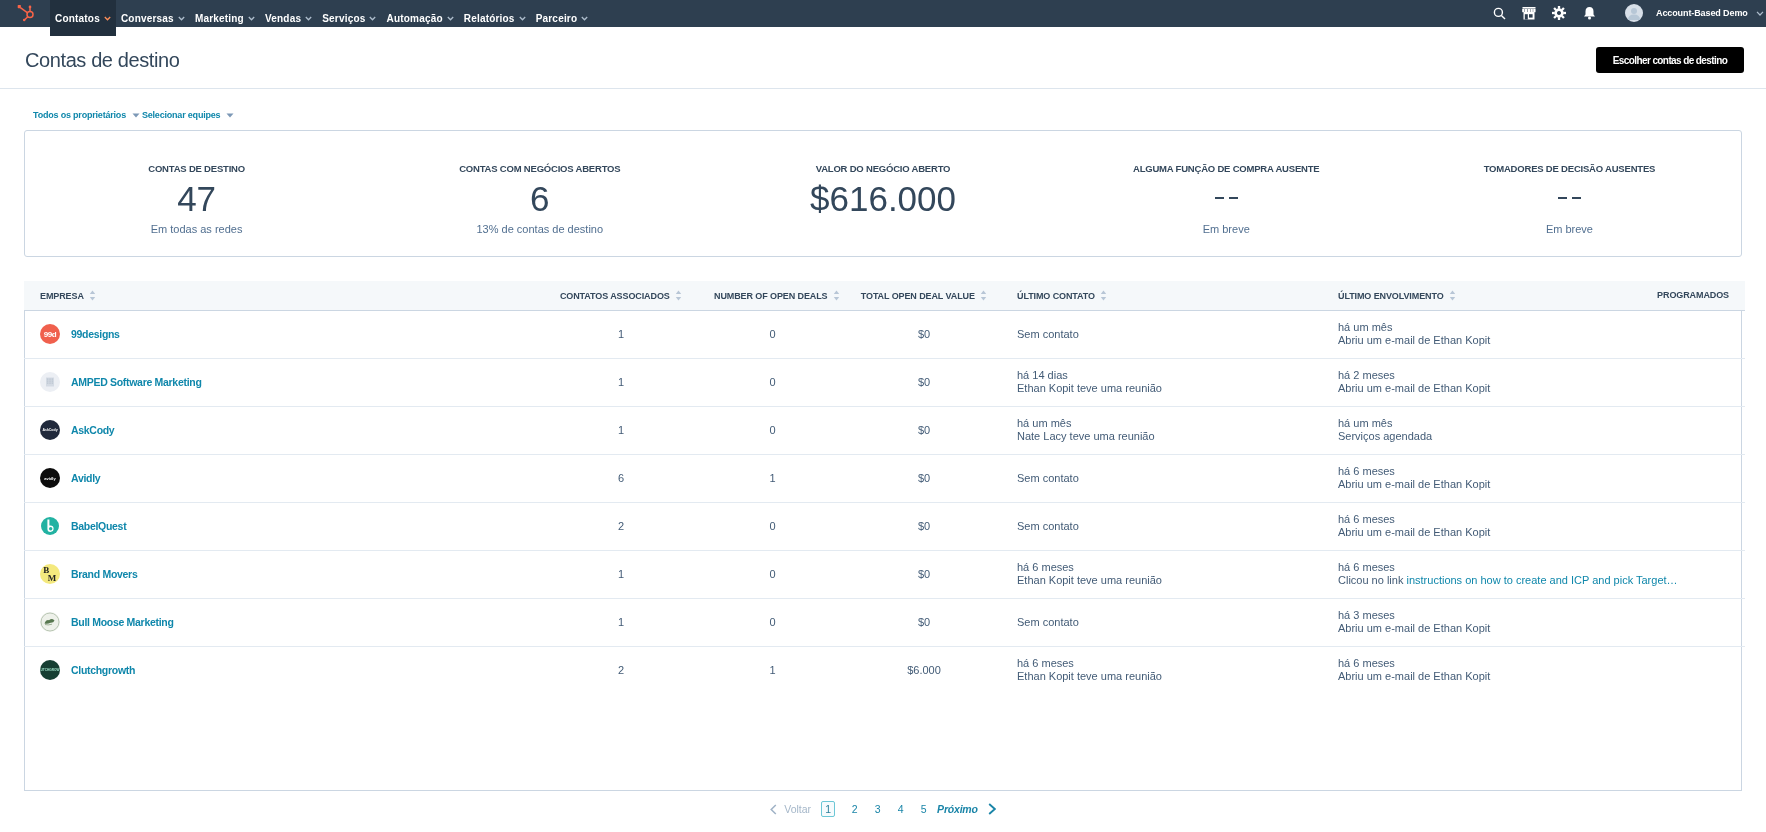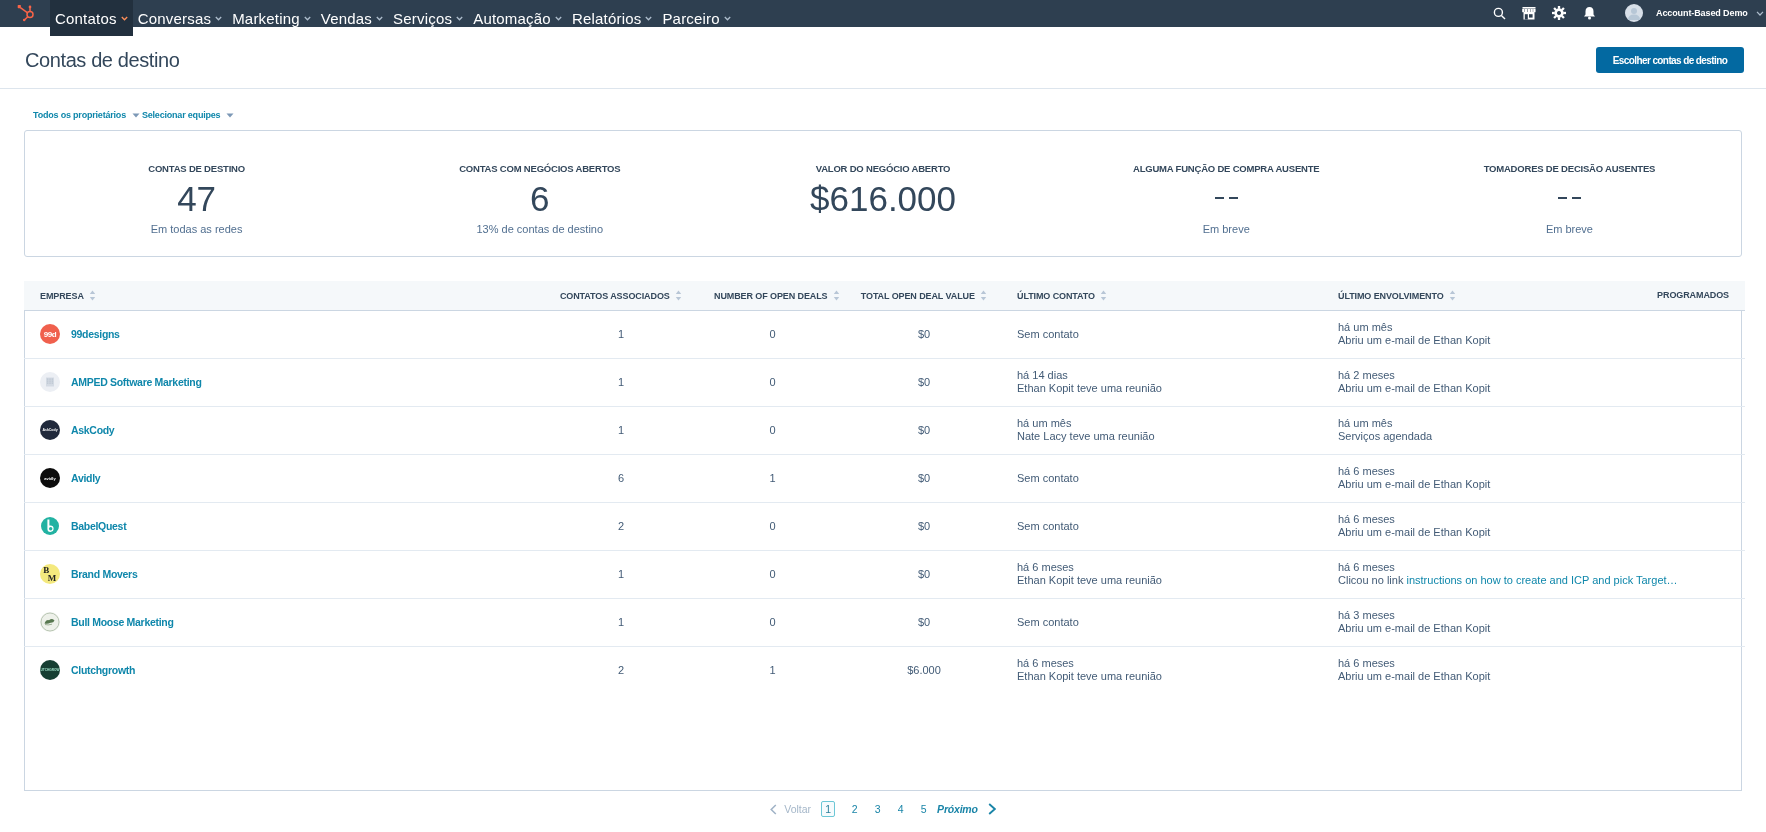--- a/index.html
+++ b/index.html
@@ -1,28 +1,28 @@
 <!DOCTYPE html>
 <html><head><meta charset="utf-8"><style>
 * { margin:0; padding:0; box-sizing:border-box; }
 html,body { width:1766px; height:832px; background:#fff; font-family:"Liberation Sans",sans-serif; overflow:hidden; }
 .topnav { position:absolute; left:0; top:0; width:1766px; height:27px; background:#2e3f50; display:flex; align-items:stretch; }
 .hslogo { width:50px; display:flex; align-items:flex-start; justify-content:center; }
-.navitem { display:flex; align-items:center; padding:18px 5px; color:#fff; font-size:15px; font-weight:normal; letter-spacing:.2px; }
+.navitem { display:flex; align-items:center; padding:18px 5px; color:#fff; font-size:10px; font-weight:bold; letter-spacing:.2px; }
 .navitem.active { background:#22303e; }
 .ncaret { margin-left:4px; margin-top:1px; }
 .navright { position:absolute; left:1484px; top:0; height:26px; display:flex; align-items:center; }
 .nicon { width:30px; display:flex; justify-content:center; align-items:center; }
 .avatar { width:18px; height:18px; border-radius:50%; background:#d7dfe8; margin-left:21px; margin-right:13px; position:relative; overflow:hidden; }
 .avatar svg { position:absolute; left:0; top:0; }
 .acct { color:#fff; font-size:9px; font-weight:bold; letter-spacing:-0.1px; margin-right:6px; }
 .acaret { margin-left:2px; }
 
 .title { position:absolute; left:25px; top:49px; font-size:20px; color:#33475b; letter-spacing:-0.4px; }
-.cta { position:absolute; left:1596px; top:47px; width:148px; height:26px; background:#0369a1; border-radius:3px; color:#fff; font-size:10px; font-weight:bold; display:flex; align-items:center; justify-content:center; letter-spacing:-0.6px; }
+.cta { position:absolute; left:1596px; top:47px; width:148px; height:26px; background:#000000; border-radius:3px; color:#fff; font-size:10px; font-weight:bold; display:flex; align-items:center; justify-content:center; letter-spacing:-0.6px; }
 .hdrline { position:absolute; left:0; top:88px; width:1766px; height:1px; background:#dde5ed; }
 .filters { position:absolute; left:33px; top:110px; display:flex; gap:2px; }
 .flink { color:#0f87ab; font-size:9px; letter-spacing:-0.2px; font-weight:bold; display:flex; align-items:center; }
 .fcaret { margin-left:6px; }
 
 .card { position:absolute; left:24px; top:130px; width:1718px; height:127px; background:#fff; border:1px solid #cbd6e2; border-radius:3px; display:flex; }
 .stat { flex:1; text-align:center; padding-top:32px; }
 .statlab { font-size:9.5px; font-weight:bold; color:#33475b; letter-spacing:-0.2px; }
 .statval { font-size:35px; color:#33475b; margin-top:10px; height:33px; line-height:30px; }
 .statval.dash { font-size:30px; line-height:30px; }

